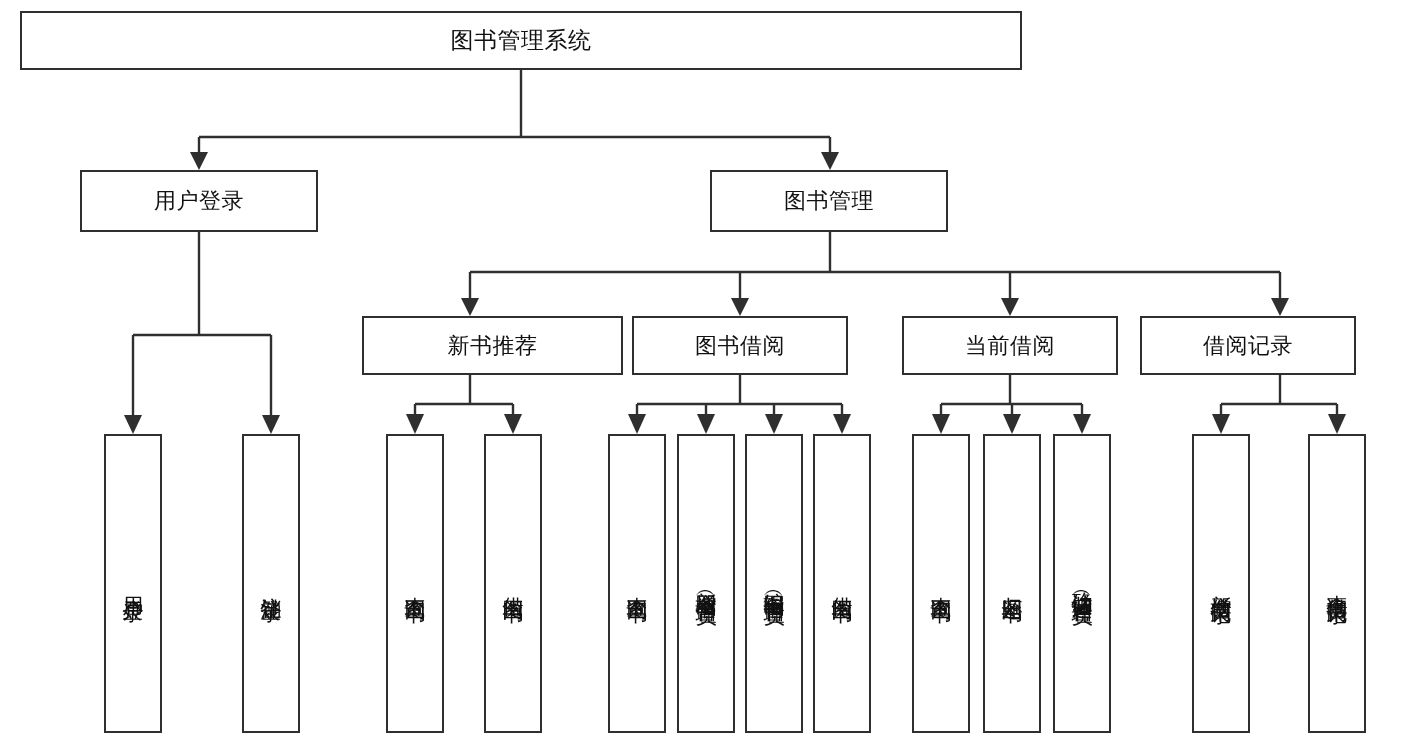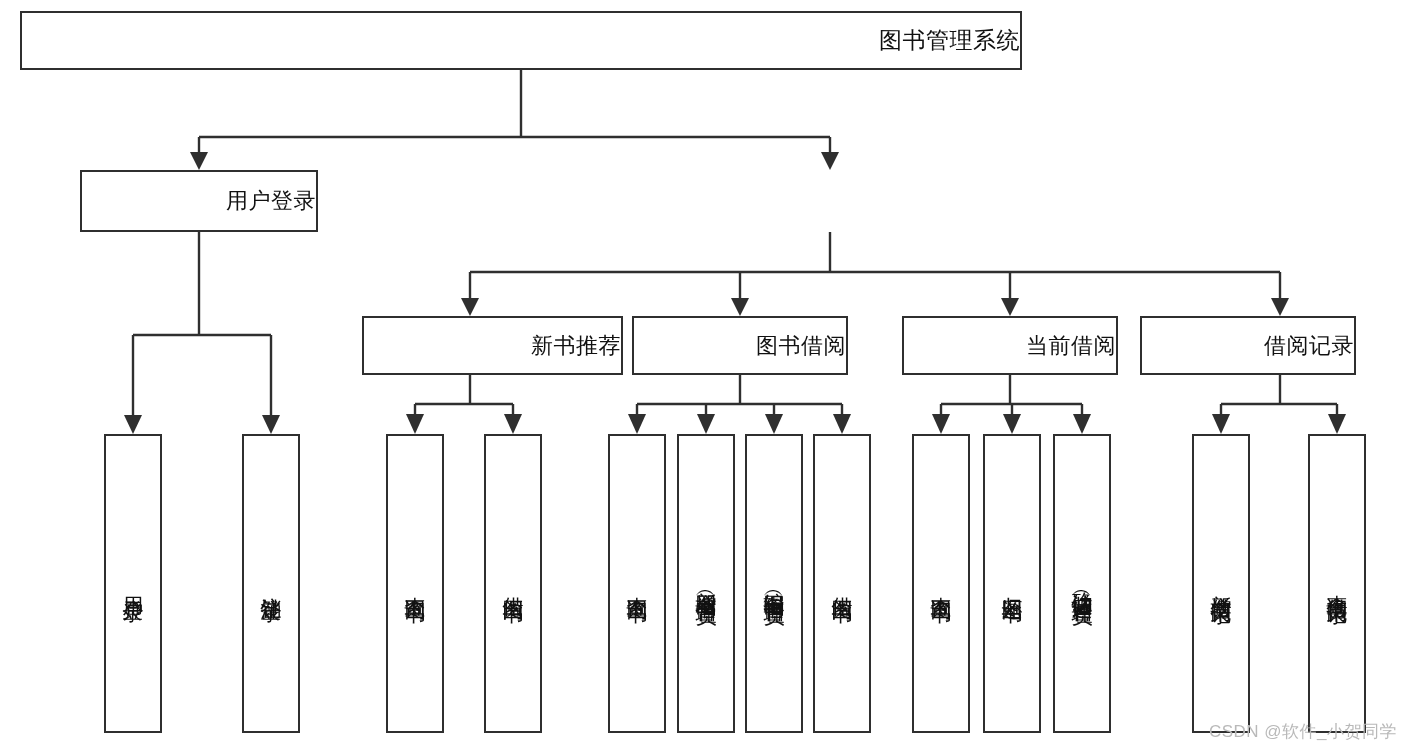--- a/index.html
+++ b/index.html
@@ -18,21 +18,21 @@
     overflow: hidden;
   }
   
   .node {
     position: absolute;
     box-sizing: border-box;
     background: #ffffff;
     border: 2px solid #2f2f2f;
     display: flex;
     align-items: center;
-    justify-content: flex-end;
+    justify-content: center;
     color: #111111;
   }
   .node .lbl {
     display: block;
     text-align: center;
     line-height: 1.25;
     white-space: nowrap;
   }
   
   .node.h .lbl {
@@ -150,20 +150,23 @@
     <polygon class="arrow" points="1328,414 1346,414 1337,434"></polygon>
   </svg>
 
   <div class="node h root" style="left:20px; top:11px; width:1002px; height:59px;">
     <span class="lbl">图书管理系统</span>
   </div>
 
   <div class="node h" style="left:80px; top:170px; width:238px; height:62px;">
     <span class="lbl">用户登录</span>
   </div>
+  <div class="node h" style="left:710px; top:170px; width:238px; height:62px;">
+    <span class="lbl">图书管理</span>
+  </div>
 
   <div class="node h" style="left:362px; top:316px; width:261px; height:59px;">
     <span class="lbl">新书推荐</span>
   </div>
   <div class="node h" style="left:902px; top:316px; width:216px; height:59px;">
     <span class="lbl">当前借阅</span>
   </div>
   <div class="node h" style="left:632px; top:316px; width:216px; height:59px;">
     <span class="lbl">图书借阅</span>
   </div>
@@ -208,15 +211,14 @@
     <span class="lbl">确认归还（管理员）</span>
   </div>
 
   <div class="node v" style="left:1192px; top:434px; width:58px; height:299px;">
     <span class="lbl">新增借阅记录</span>
   </div>
   <div class="node v" style="left:1308px; top:434px; width:58px; height:299px;">
     <span class="lbl">查询借阅记录</span>
   </div>
 
-  <div class="watermark">CSDN @软件_小贺同学</div>
 
 </div>
 
 </body></html>

